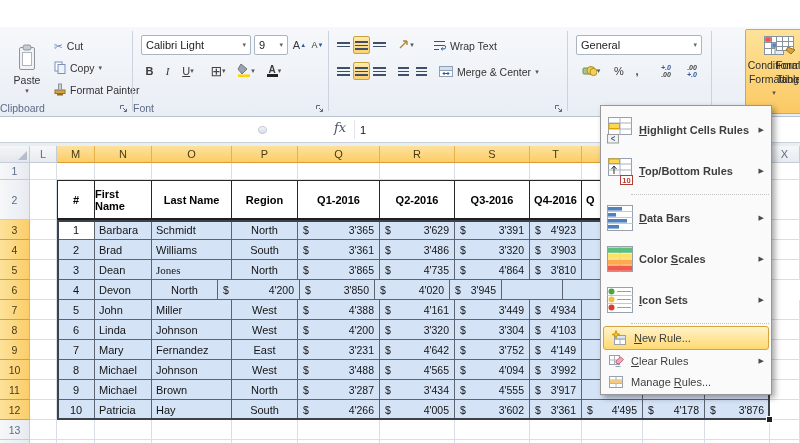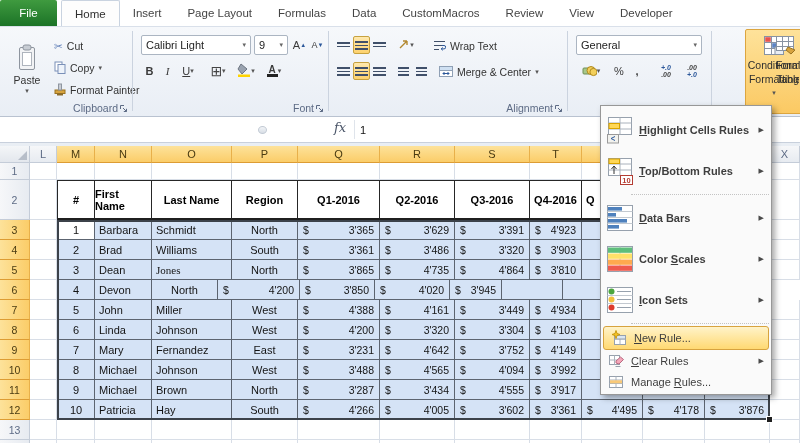--- a/index.html
+++ b/index.html
@@ -10,21 +10,21 @@
   
   #tabbar { position:absolute; left:0; top:0; width:800px; height:27px; background:#fff; border-bottom:1px solid #d9e0ea; display:flex; align-items:stretch; }
   .tab { display:flex; align-items:center; padding:0 13px; font-size:11.5px; color:#444; cursor:default; }
   .tab.file { background:linear-gradient(#3f9a3f,#1c7327); color:#fff; width:57px; justify-content:center; margin-right:4px; border-radius:2px 2px 0 0; }
   .tab.active { background:#fdfdfd; border:1px solid #c9d3e0; border-bottom:none; border-radius:2px 2px 0 0; color:#2f2f2f; }
 
   
   #ribbon { position:absolute; left:0; top:27px; width:800px; height:90px; background:linear-gradient(#f6f8fb,#e9eef5); border-bottom:1px solid #b9c2d0; }
   .grp { position:absolute; top:0; height:100%; }
   .gsep { position:absolute; top:4px; bottom:5px; width:1px; background:#cbd3df; }
-  .grplabel { position:absolute; bottom:2px; left:0; right:14px; text-align:right; font-size:10.5px; color:#5d6b85; }
+  .grplabel { position:absolute; bottom:2px; left:0; right:14px; text-align:left; font-size:10.5px; color:#5d6b85; }
   .launcher { position:absolute; bottom:3px; right:3px; width:10px; height:10px; }
   .rbtn { position:absolute; display:flex; align-items:center; gap:4px; padding:0 3px; height:20px; font-size:10.5px; color:#333; border:1px solid transparent; border-radius:2px; cursor:default; white-space:nowrap; }
   .rbtn.hl, .sq.hl { background:linear-gradient(#ffe9ae,#fdd26e); border:1px solid #c7a240; }
   .sq { position:absolute; width:17px; height:18px; display:flex; align-items:center; justify-content:center; border:1px solid transparent; border-radius:2px; font-size:11px; }
   .combo { position:absolute; height:20px; background:#fff; border:1px solid #abb5c2; border-radius:2px; display:flex; align-items:center; padding:0 4px; font-size:11px; color:#222; }
   .combo .arr { margin-left:auto; font-size:7px; color:#666; }
   .bars { width:13px; height:9px; background:repeating-linear-gradient(to bottom,#40506a 0 1.6px,transparent 1.6px 3.6px); }
   .arr7 { font-size:7px; color:#555; }
   .dec { display:flex; flex-direction:column; line-height:7px; font-size:7px; color:#2b579a; font-weight:bold; text-align:center; }
   #bigpaste { left:5px; top:6px; width:44px; height:73px; flex-direction:column; justify-content:center; height:73px; }
@@ -78,32 +78,20 @@
   .mi .mia { font-size:7px; color:#4a4a4a; padding-right:7px; }
   .msep { border-top:1px dotted #c3c3c3; margin:3px 2px 2px 30px; }
   .mi.hlrule { height:24px; margin:0 2px; border:1px solid #d7a33e; border-radius:3px; background:linear-gradient(#fff3c9,#ffd972); }
   .mil u { text-decoration:underline; }
 </style>
 </head>
 <body>
 
 <div id="screen">
 
-  <div id="tabbar">
-    <div class="tab file">File</div>
-    <div class="tab active">Home</div>
-    <div class="tab">Insert</div>
-    <div class="tab">Page Layout</div>
-    <div class="tab">Formulas</div>
-    <div class="tab">Data</div>
-    <div class="tab">CustomMacros</div>
-    <div class="tab">Review</div>
-    <div class="tab">View</div>
-    <div class="tab">Developer</div>
-  </div>
 
   <div id="ribbon">
 
     <div class="grp" id="g-clip" style="left:0;width:132px">
       <div class="rbtn vtxt" id="bigpaste">
         <span>
           <svg width="22" height="27" viewBox="0 0 22 27">
               <rect x="3.5" y="3.5" width="15" height="22" rx="1.5" fill="#f2f3f5" stroke="#8e959f"></rect>
               <rect x="7" y="1" width="8" height="5" rx="2" fill="#c8cdd4" stroke="#8e959f"></rect>
               <rect x="6.5" y="8.5" width="9" height="13" fill="#fff" stroke="#aeb4bd"></rect>
@@ -237,21 +225,20 @@
         </div>
       <div class="rbtn" style="left:106px;top:35px">
         <span><svg width="14" height="11" viewBox="0 0 14 11">
               <rect x="0.5" y="0.5" width="13" height="10" fill="#fff" stroke="#8fa0b5"></rect>
               <rect x="0.5" y="0.5" width="13" height="4" fill="#cfe0f2" stroke="#8fa0b5"></rect>
               <path d="M4 7.5h6M8.5 6l1.5 1.5L8.5 9M5.5 6L4 7.5 5.5 9" stroke="#2b579a" fill="none"></path>
             </svg></span>
         <span>Merge &amp; Center</span>
         <span class="arr7">▾</span>
       </div>
-      <div class="grplabel">Alignment</div>
       <span class="launcher">
         <svg width="9" height="9" viewBox="0 0 9 9">
             <path d="M1.5 1.5H5M1.5 1.5V5" stroke="#5d6b85" fill="none"></path>
             <path d="M4 4l3.5 3.5M7.5 4.8v2.7H4.8" stroke="#5d6b85" fill="none"></path>
           </svg>
       </span>
     </div>
     <div class="gsep" style="left:567px"></div>
 
     <div class="grp" id="g-num" style="left:568px;width:143px">

